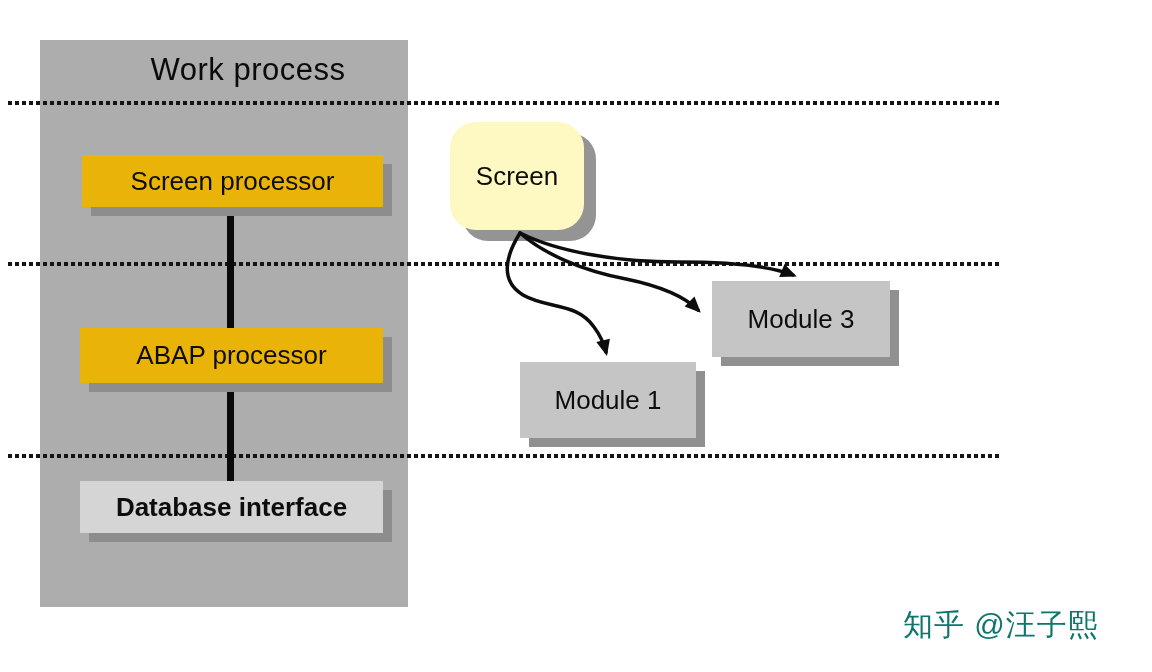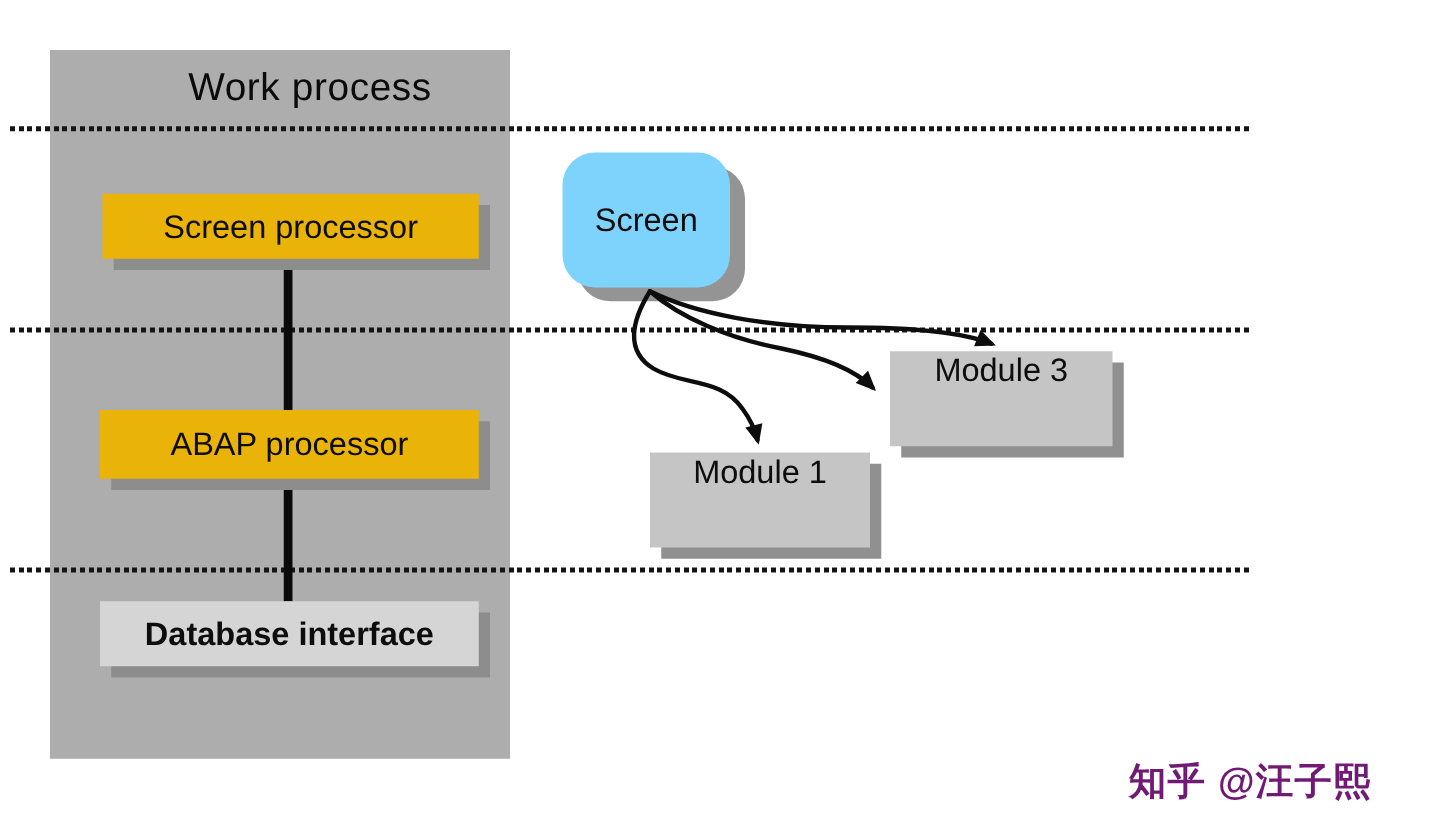--- a/index.html
+++ b/index.html
@@ -67,35 +67,36 @@
     background: #0a0a0a;
   }
   .vline1 { top: 207px; height: 121px; }
   .vline2 { top: 383px; height: 98px; }
 
   
   .screen-node {
     position: absolute;
     left: 450px; top: 122px;
     width: 134px; height: 108px;
-    background: #7dd3fc;
+    background: #fef9c3;
     border-radius: 26px;
     box-shadow: 12px 11px 0 #949494;
     display: flex;
     align-items: center;
     justify-content: center;
     font-size: 26px;
   }
 
   
   .module {
     position: absolute;
     background: #c5c5c5;
     box-shadow: 9px 9px 0 #909090;
     display: flex;
+    align-items: center;
     justify-content: center;
     font-size: 26px;
     white-space: nowrap;
   }
   .module-3 { left: 712px; top: 281px; width: 178px; height: 76px; z-index: 1; }
   .module-2 { left: 616px; top: 322px; width: 180px; height: 74px; z-index: 2; }
   .module-1 { left: 520px; top: 362px; width: 176px; height: 76px; z-index: 3; }
 
   
   .arrows {
@@ -104,23 +105,23 @@
     width: 1152px; height: 672px;
     z-index: 4;
     pointer-events: none;
   }
 
   
   .watermark {
     position: absolute;
     left: 903px; top: 605px;
     font-size: 30px;
-    font-weight: 700;
+    font-weight: 400;
     letter-spacing: 1px;
-    color: #701a75;
+    color: #0f766e;
     text-shadow: 1px 1px 0 #ffffff;
     white-space: nowrap;
   }
 </style>
 </head>
 <body>
 
 <div class="canvas">
 
   <div class="panel"></div>

